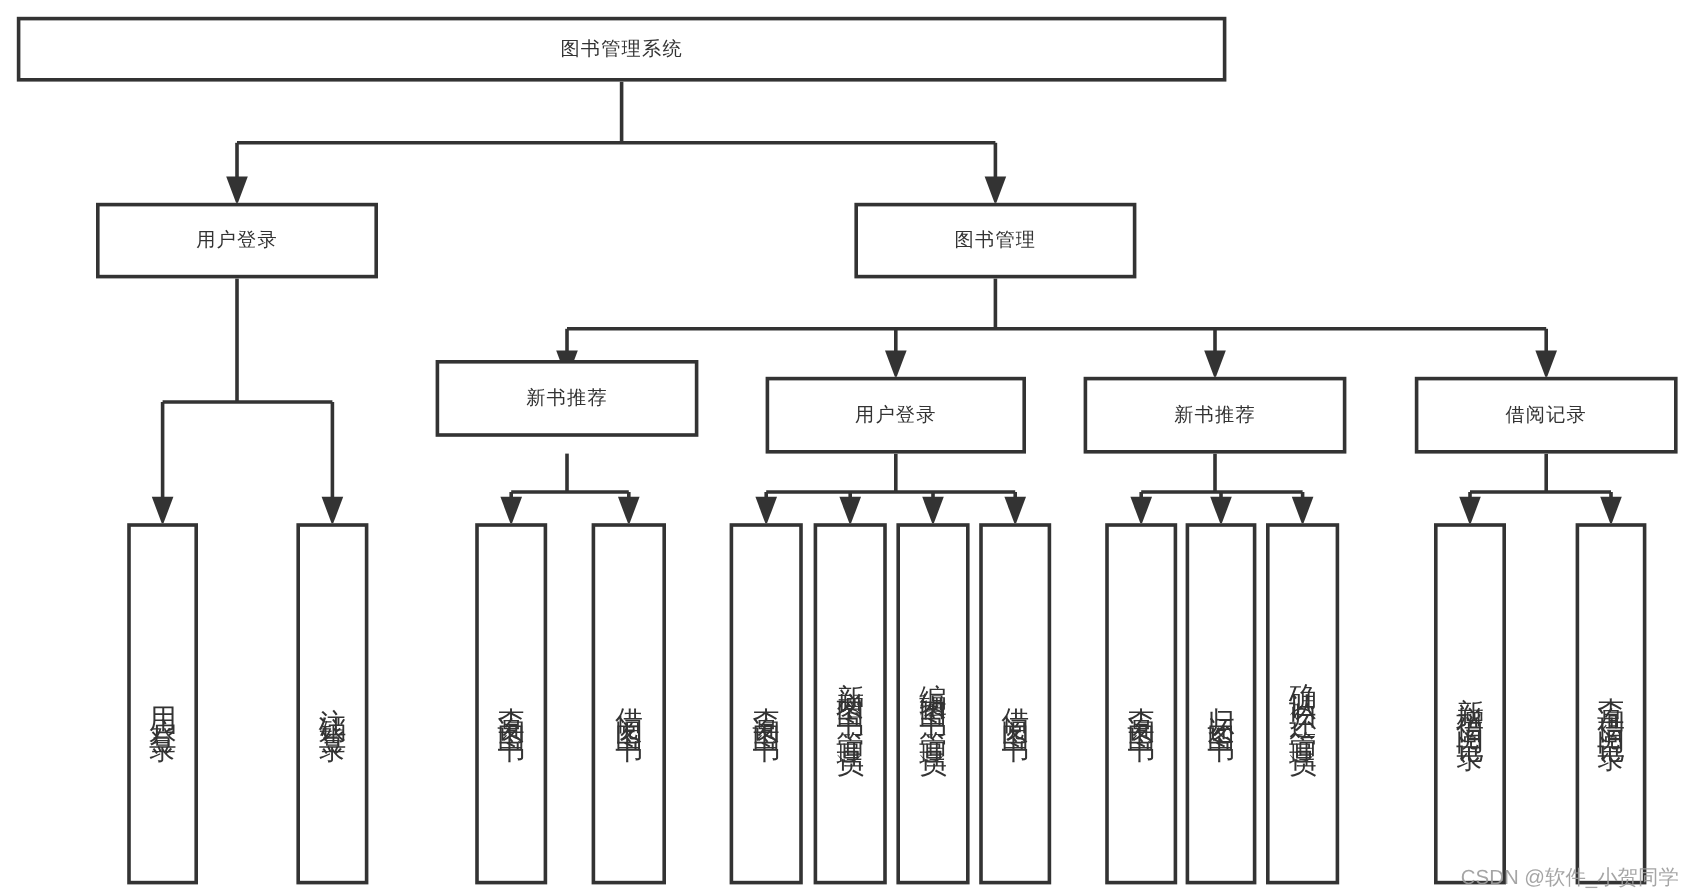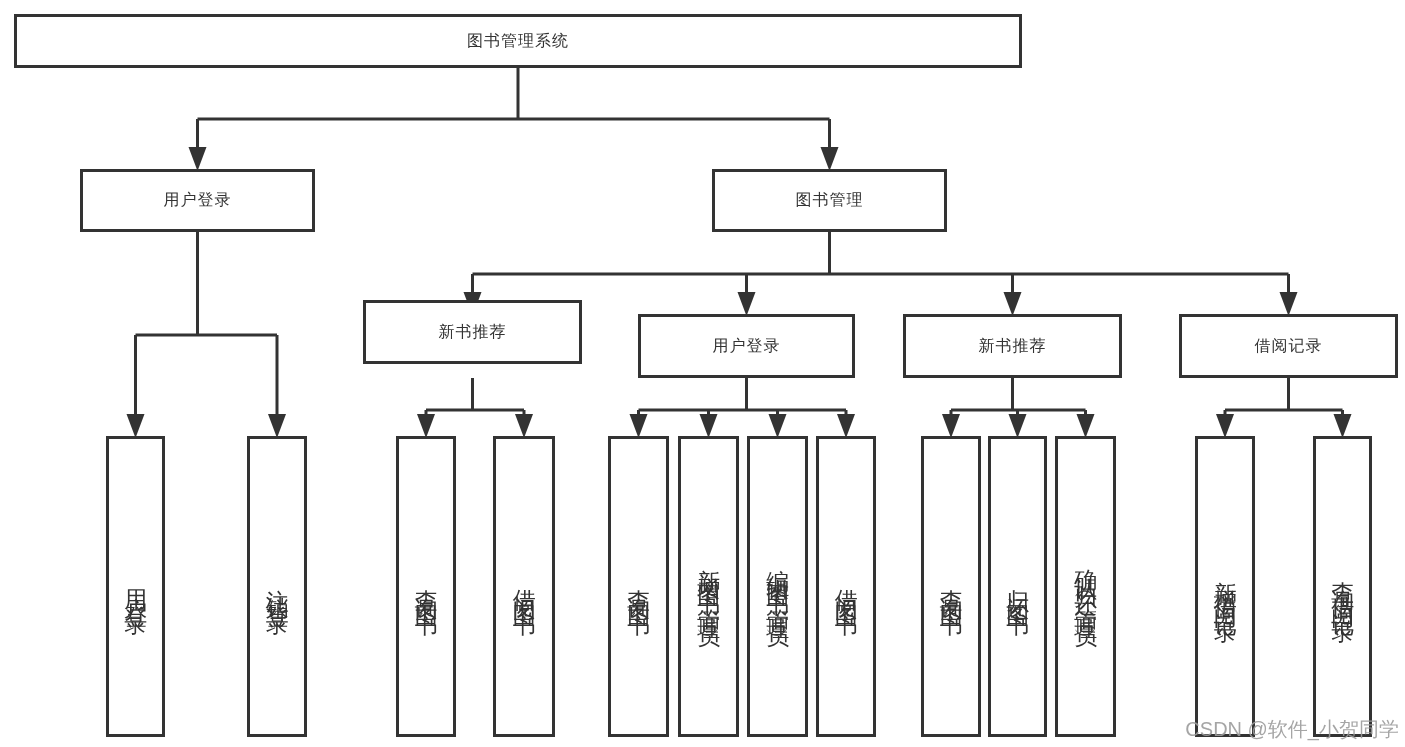--- a/index.html
+++ b/index.html
@@ -42,21 +42,21 @@
     text-orientation: mixed;
     font-size: 23px;
     letter-spacing: 8px;
     line-height: 1.1;
     white-space: nowrap;
   }
   #watermark {
     position: absolute;
     right: 6px;
     bottom: 4px;
-    font-size: 20px;
+    font-size: 17px;
     color: #9c9c9c;
     opacity: 0.9;
     z-index: 5;
     white-space: nowrap;
   }
 </style>
 </head>
 <body>
 
 <div id="stage">

